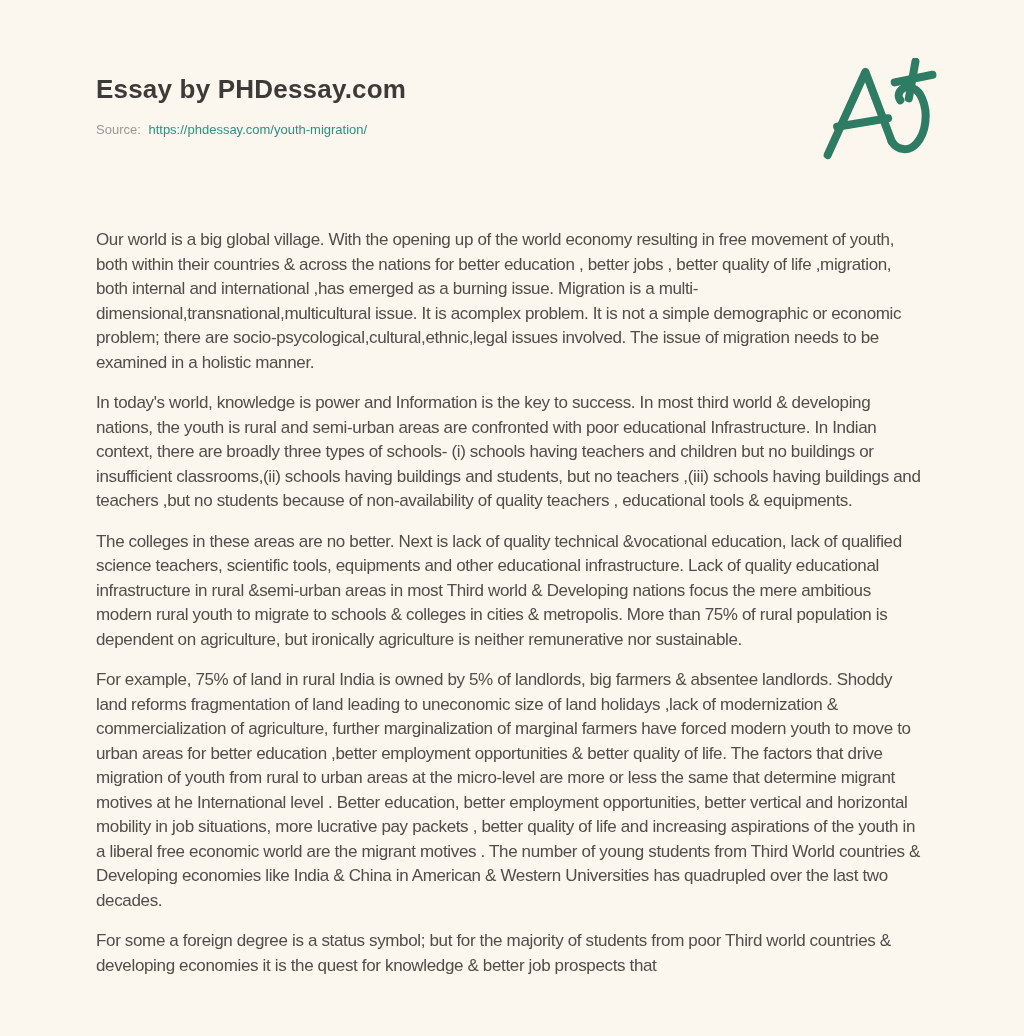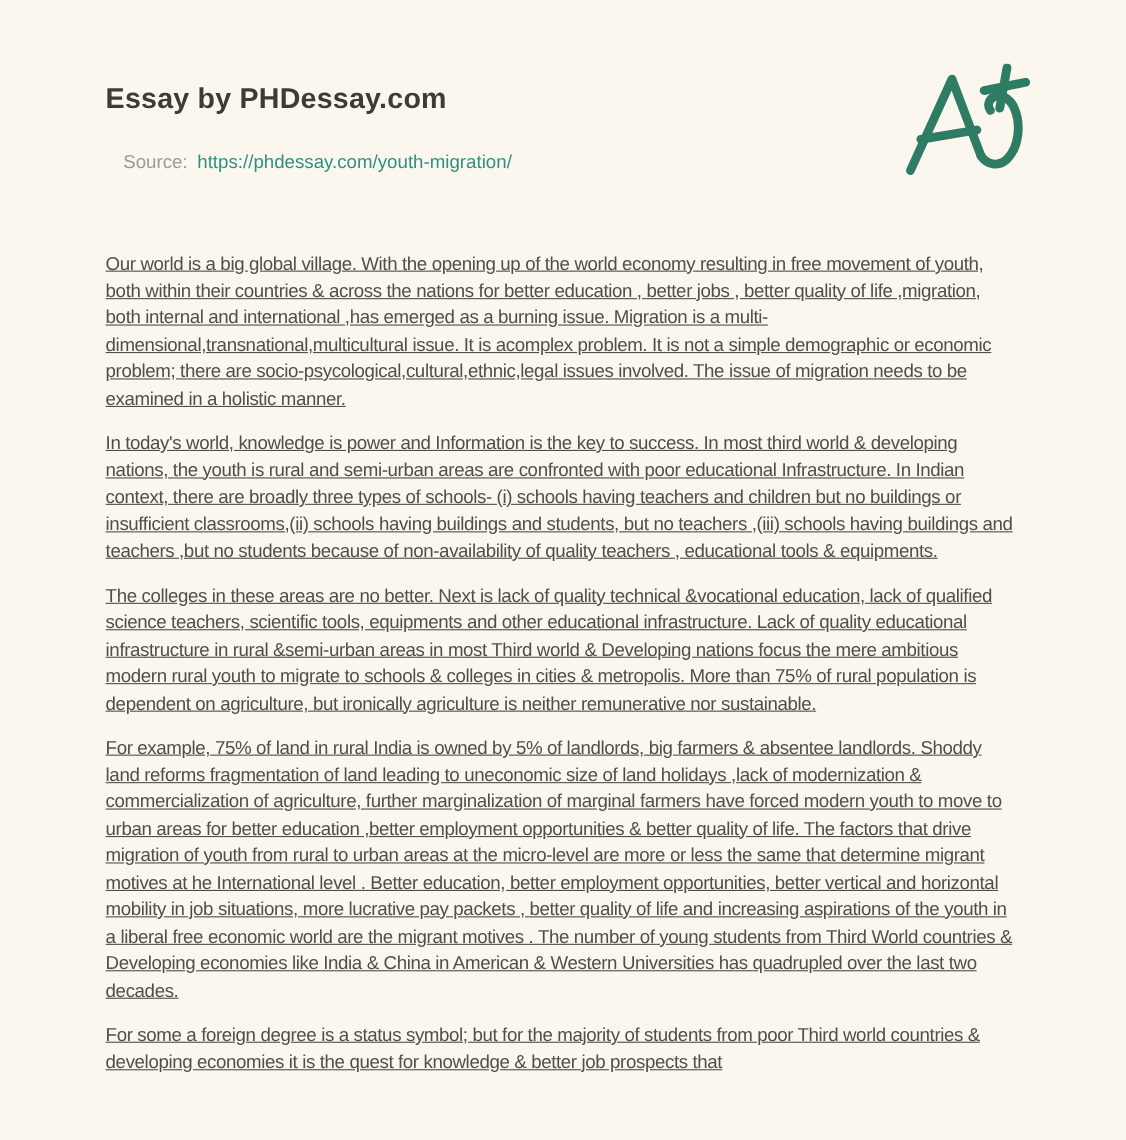--- a/index.html
+++ b/index.html
@@ -18,22 +18,22 @@
     font-family:"Liberation Sans","DejaVu Sans",sans-serif;
     -webkit-font-smoothing:antialiased;
   }
   .page{position:relative;width:1024px;height:994px;overflow:hidden;}
   .site-title{
     position:absolute;left:96px;top:74px;margin:0;
     font-size:26px;font-weight:700;color:var(--heading);
     letter-spacing:0.2px;
   }
   .source-line{
-    position:absolute;left:96px;top:122px;margin:16px;
-    font-size:17px;color:var(--muted);
+    position:absolute;left:96px;top:122px;margin:0;
+    font-size:13px;color:var(--muted);
   }
   .source-link{
     color:var(--accent);text-decoration:none;margin-left:4px;
   }
   .logo{
     position:absolute;left:822px;top:58px;width:118px;height:110px;
   }
   .logo svg{display:block;width:100%;height:100%;}
   .article{
     position:absolute;left:96px;top:228px;width:828px;
@@ -41,21 +41,20 @@
   .article-title{
     margin:0 0 22px 0;
     font-size:34px;font-weight:700;color:var(--title);
     letter-spacing:0.2px;
   }
   .body-para{
     margin:0 0 16px 0;
     font-size:17px;line-height:24.5px;color:var(--body);
     letter-spacing:-0.35px;
     text-align:left;
-    text-decoration:underline;
   }
 </style>
 </head>
 <body>
 
 <div class="page">
 
   <header>
     <h1 class="site-title">Essay by PHDessay.com</h1>
 

